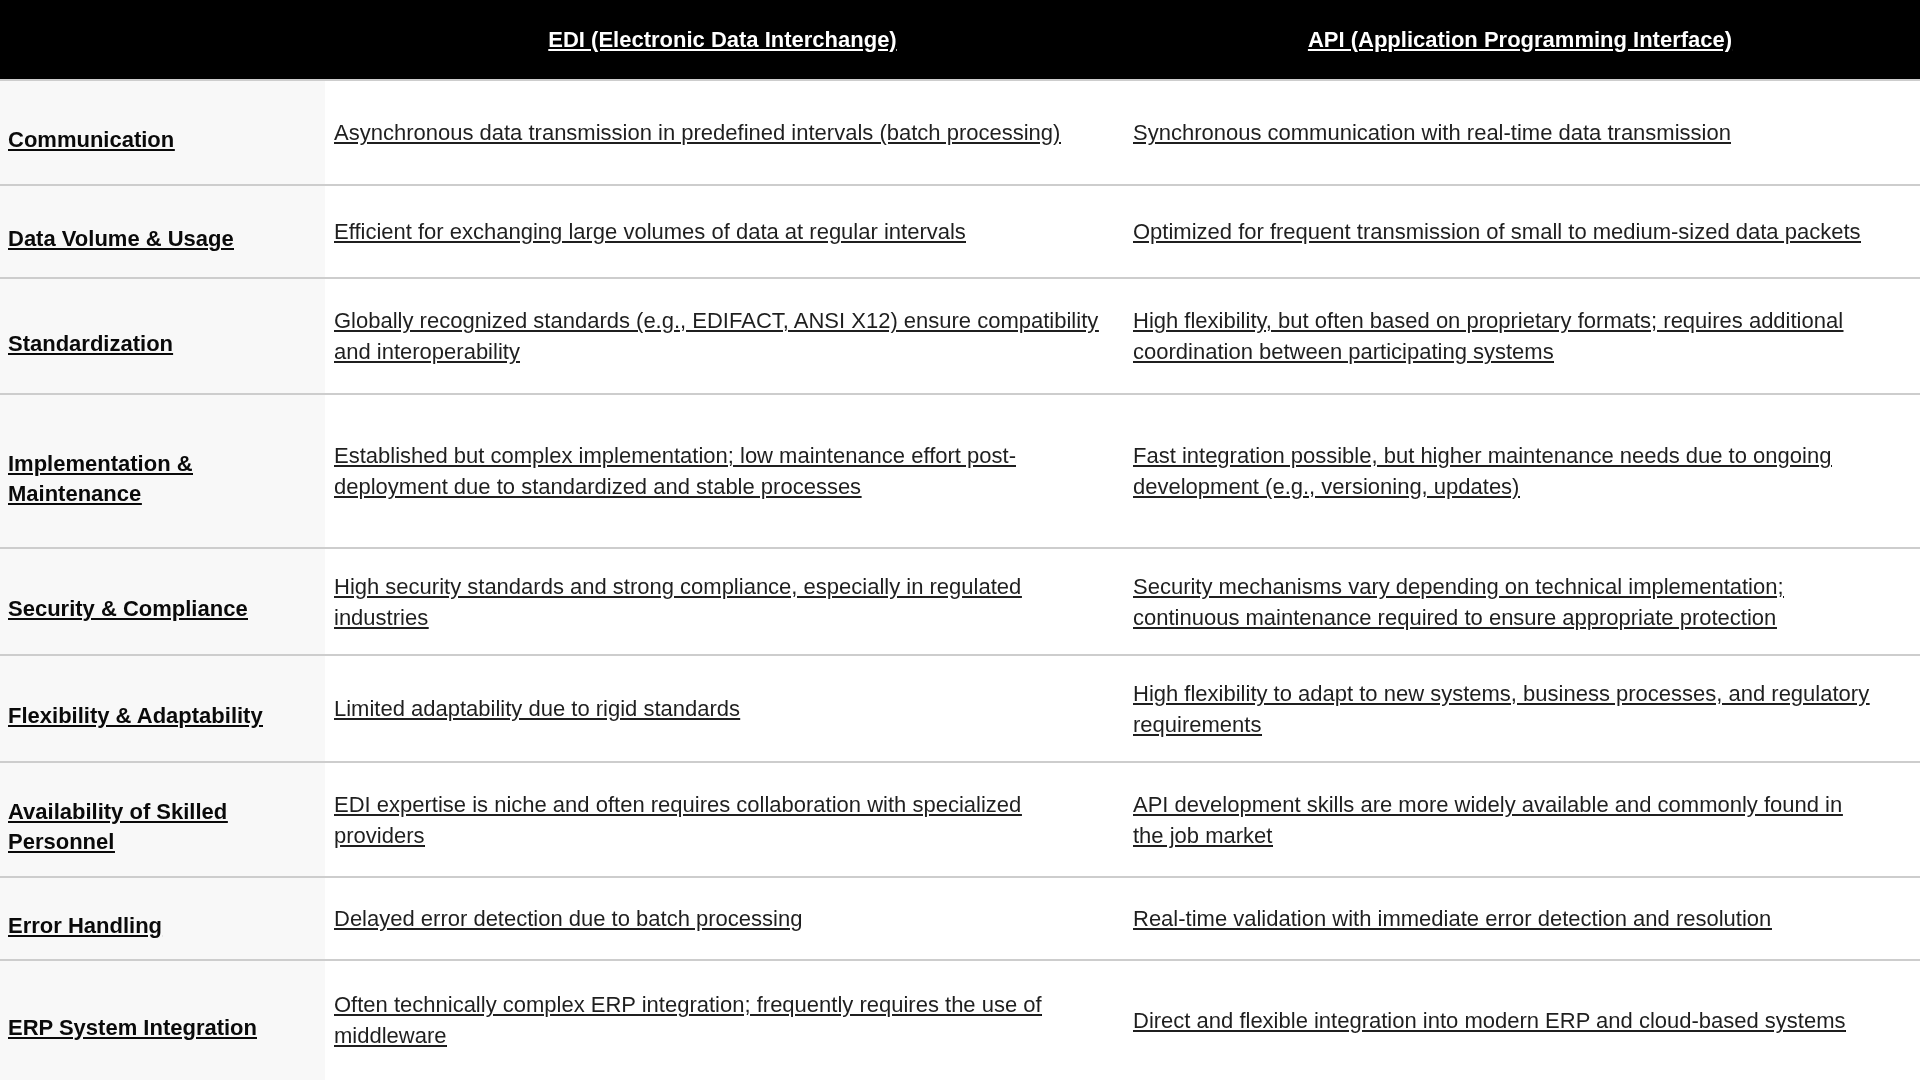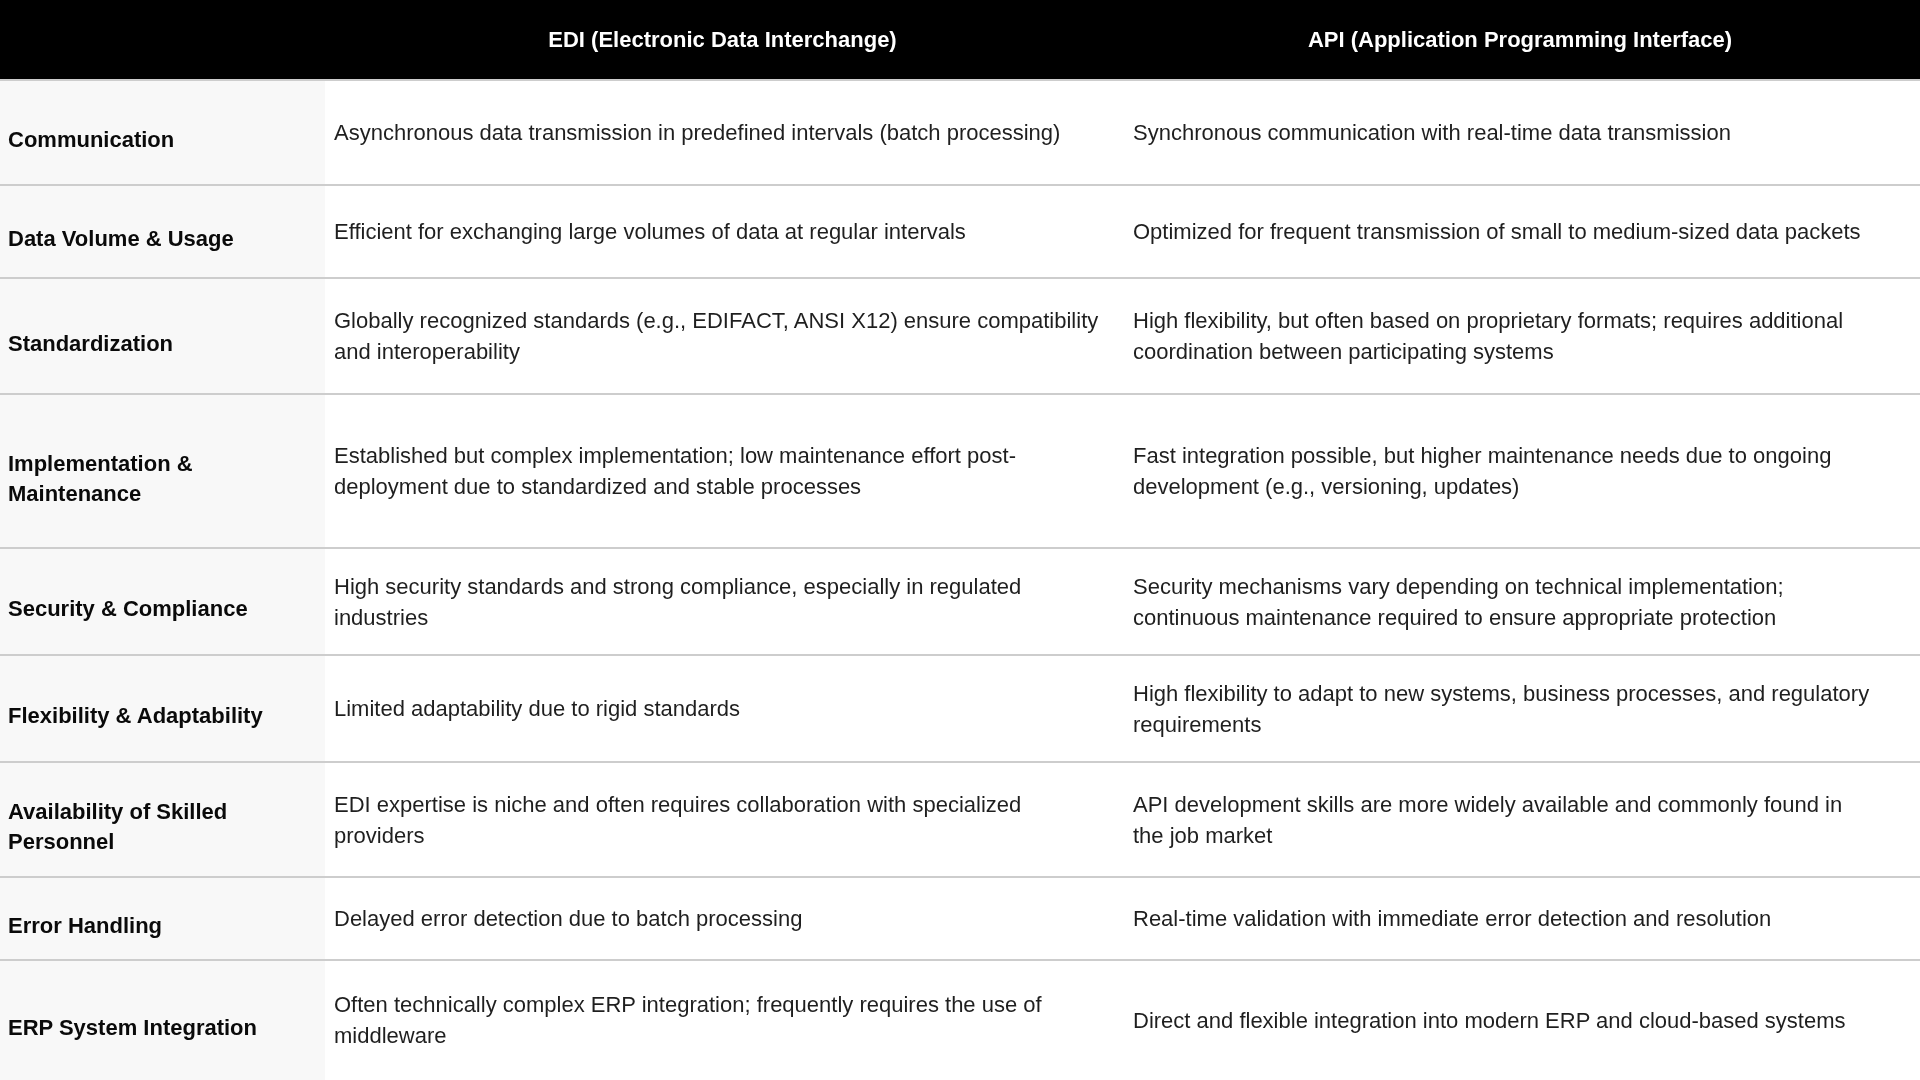--- a/index.html
+++ b/index.html
@@ -3,21 +3,21 @@
 <meta charset="utf-8">
 <style>
   :root{
     --header-bg:#000000;
     --header-text:#ffffff;
     --criteria-bg:#f8f8f8;
     --body-text:#1f1f1f;
     --label-text:#0a0a0a;
     --separator:#cdcdcd;
   }
-  *{box-sizing:border-box;}
+  *{box-sizing:border-box;text-decoration:underline;}
   html,body{margin:0;padding:0;}
   body{
     width:1920px;height:1080px;
     background:#ffffff;
     font-family:"Liberation Sans","DejaVu Sans",sans-serif;
     overflow:hidden;
   }
   table.cmp{
     width:1920px;height:1080px;
     border-collapse:collapse;

